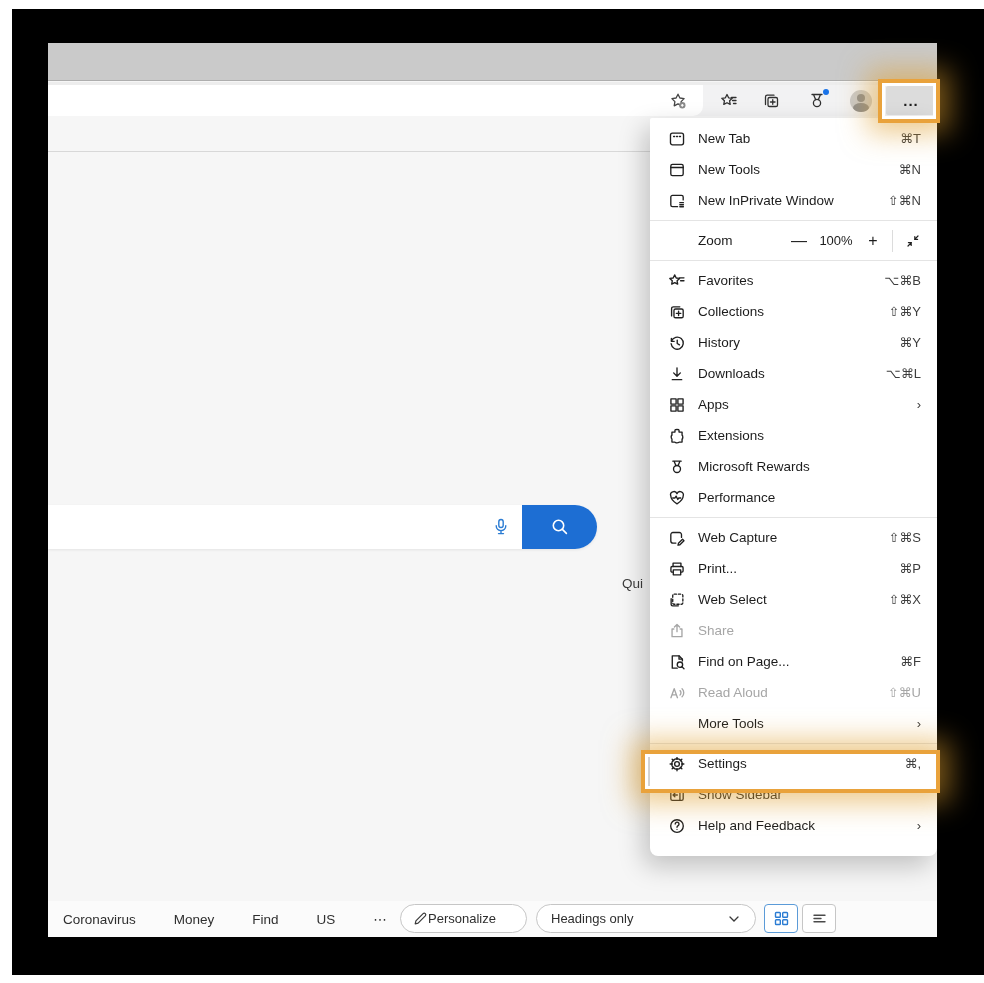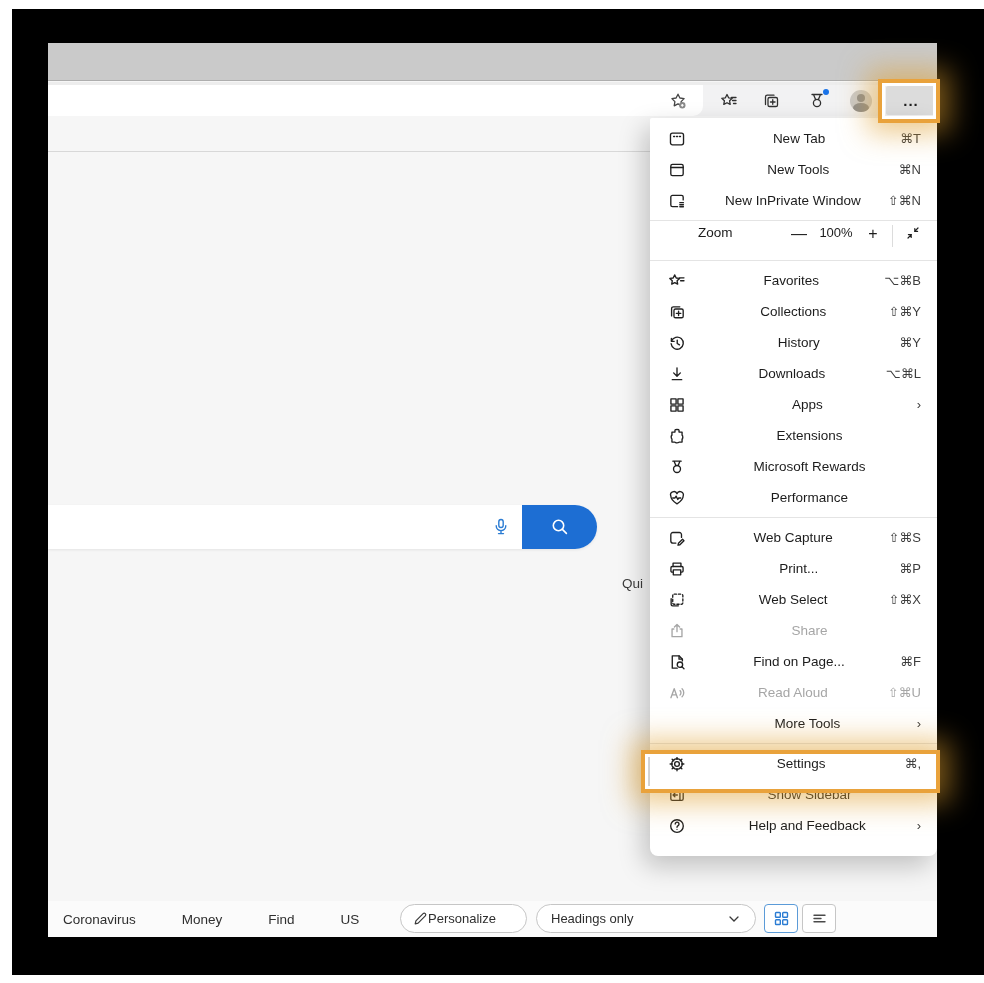--- a/index.html
+++ b/index.html
@@ -34,40 +34,40 @@
 
   
   .search-bar { position:absolute; left:0; top:462px; width:549px; height:44px; background:#fff; border-radius:0 22px 22px 0; box-shadow:0 1px 3px rgba(0,0,0,.08); }
   .mic-btn { position:absolute; left:433px; top:0; width:40px; height:44px; display:flex; align-items:center; justify-content:center; }
   .search-btn { position:absolute; left:474px; top:0; width:75px; height:44px; background:#1d6ed3; border-radius:0 22px 22px 0; display:flex; align-items:center; justify-content:center; }
 
   .qui-text { position:absolute; left:574px; top:533px; font-size:13.5px; color:#3c3c3c; }
 
   
   .menu { position:absolute; left:602px; top:75px; width:287px; height:738px; background:#fff; border-radius:2px 2px 8px 8px; box-shadow:-6px 10px 26px rgba(0,0,0,.22); padding-top:5px; z-index:40; }
-  .mi { position:relative; height:31px; display:flex; align-items:center; padding:0 16px 0 18px; cursor:default;text-align:center; }
+  .mi { position:relative; height:31px; display:flex; align-items:center; padding:0 16px 0 18px; cursor:default; }
   .mi-icon { width:18px; height:18px; margin-right:12px; display:flex; align-items:center; justify-content:center; flex:none; }
   .mi-label { font-size:13.5px; color:#1c1c1c; flex:1; white-space:nowrap; }
   .mi-short { font-size:13px; color:#3d3d3d; }
   .mi-chevron { font-size:13px; color:#3d3d3d; }
   .mi.disabled .mi-label, .mi.disabled .mi-short { color:#a6a6a6; }
   .mi.disabled svg * { stroke:#a6a6a6 !important; }
   .mi.no-icon { padding-left:48px; }
   .menu-sep { height:1px; background:#e4e4e4; margin:4px 0; }
-  .zoom-row { position:relative; height:31px; display:flex; padding:0 10px 0 48px; }
+  .zoom-row { position:relative; height:31px; display:flex; align-items:center; padding:0 10px 0 48px; }
   .zoom-label { font-size:13.5px; color:#1c1c1c; flex:1; }
   .zoom-minus,.zoom-plus { width:26px; text-align:center; font-size:16px; color:#1c1c1c; }
   .zoom-value { width:48px; text-align:center; font-size:13px; color:#1c1c1c; }
   .zoom-div { width:1px; height:22px; background:#dcdcdc; margin:0 6px; }
   .zoom-fs { width:28px; display:flex; justify-content:center; }
   .hl-settings { left:-9px; top:632px; width:299px; height:43px; }
 
   
   .bottom-bar { position:absolute; left:0; top:858px; width:100%; height:36px; background:#fbfbfb; display:flex; align-items:center; }
-  .bn-tabs { display:flex; align-items:center; gap:16px; }
+  .bn-tabs { display:flex; align-items:center; gap:8px; }
   .bn-tab { font-size:13.5px; color:#2f2f2f; padding:0 15px; white-space:nowrap; }
   .pill { height:29px; border:1px solid #c6c6c6; border-radius:15px; background:#fff; display:flex; align-items:center; }
   .personalize { position:absolute; left:352px; top:3px; width:127px; padding:0 12px; }
   .personalize span { font-size:13px; color:#2f2f2f; }
   .headings { position:absolute; left:488px; top:3px; width:220px; padding:0 14px; justify-content:space-between; }
   .headings span { font-size:13px; color:#2f2f2f; }
   .sq-btn { position:absolute; top:3px; width:34px; height:29px; border-radius:4px; background:#fff; display:flex; align-items:center; justify-content:center; }
   .grid-btn { left:716px; border:1px solid #5b9bd8; }
   .list-btn { left:754px; border:1px solid #c6c6c6; }
 </style>

